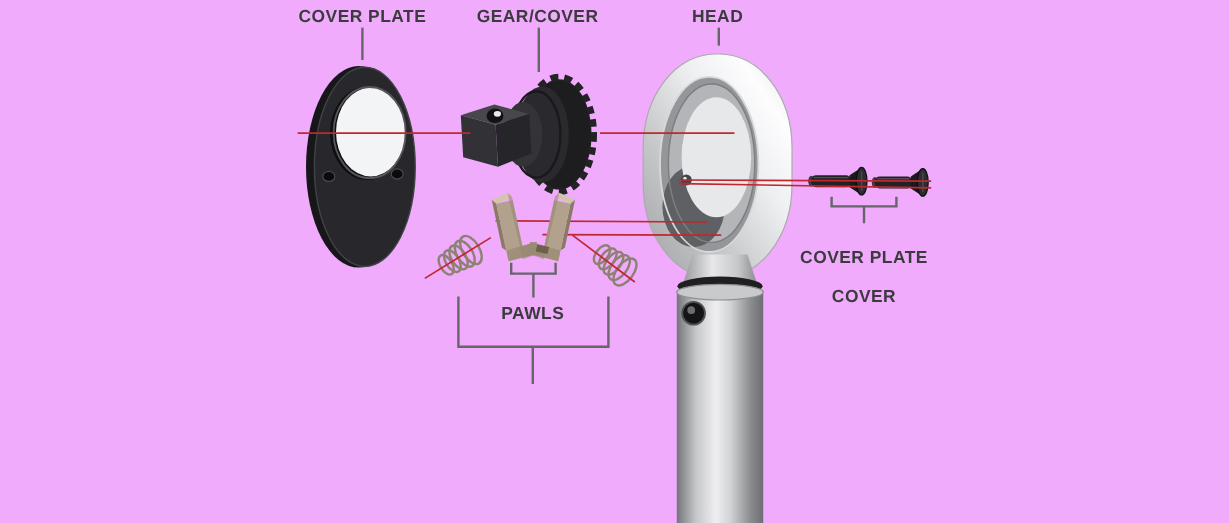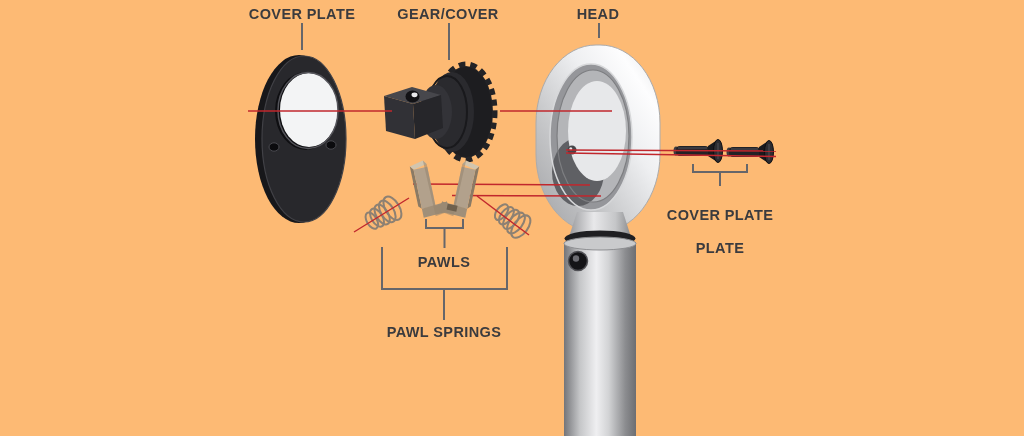--- a/index.html
+++ b/index.html
@@ -1,19 +1,19 @@
 <!DOCTYPE html>
 <html><head>
 <meta charset="utf-8">
 <style>
   html,body{margin:0;padding:0;}
   #stage{
     position:relative;
     width:1024px;height:436px;
-    background:#fdba74;
+    background:#f0abfc;
     overflow:hidden;
     font-family:"Liberation Sans", sans-serif;
   }
   svg{position:absolute;left:0;top:0;}
   .lbl{
     position:absolute;
     width:200px;
     text-align:center;
     font-size:14.5px;
     font-weight:bold;
@@ -175,20 +175,19 @@
   </svg>
 
   <div class="lbl" style="left:202px;top:6px;">COVER PLATE</div>
 
   <div class="lbl" style="left:348px;top:6px;">GEAR/COVER</div>
 
   <div class="lbl" style="left:498px;top:6px;">HEAD</div>
 
   <div class="lbl" style="left:344px;top:254px;">PAWLS</div>
 
-  <div class="lbl" style="left:344px;top:324px;">PAWL SPRINGS</div>
 
   <div class="lbl" style="left:620px;top:190px;">
     <div>COVER PLATE</div>
-    <div>PLATE</div>
+    <div>COVER</div>
   </div>
 
 </div>
 
 </body></html>

